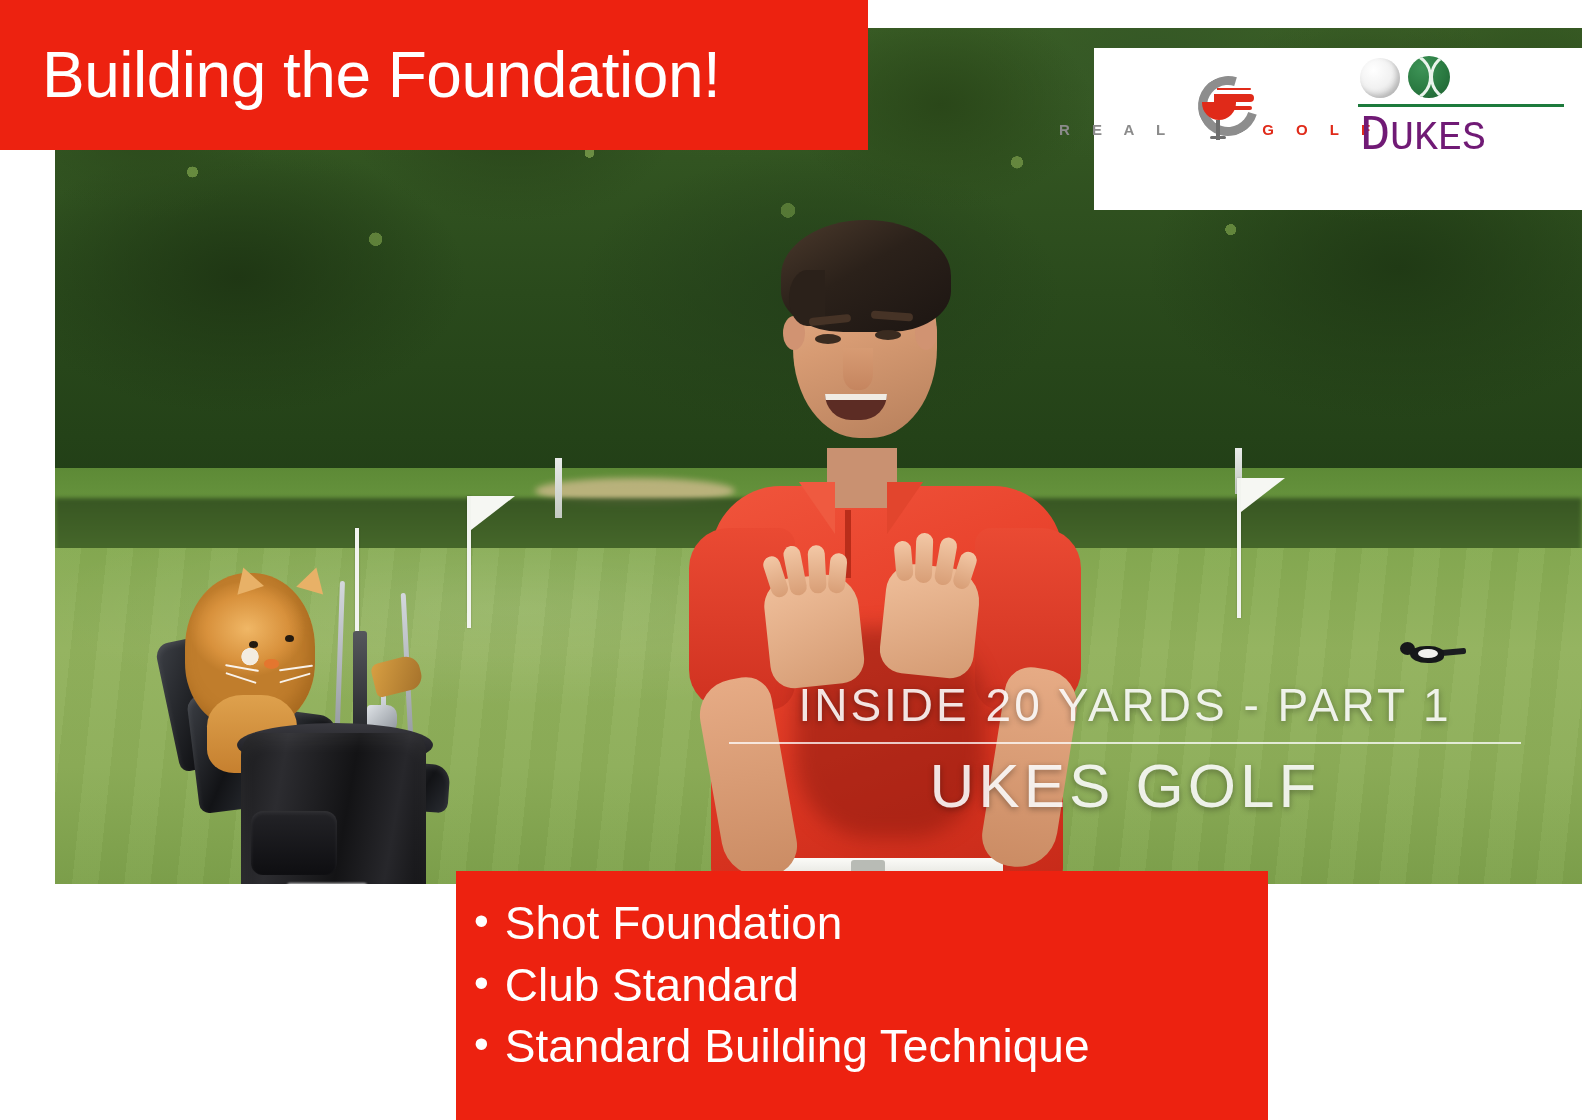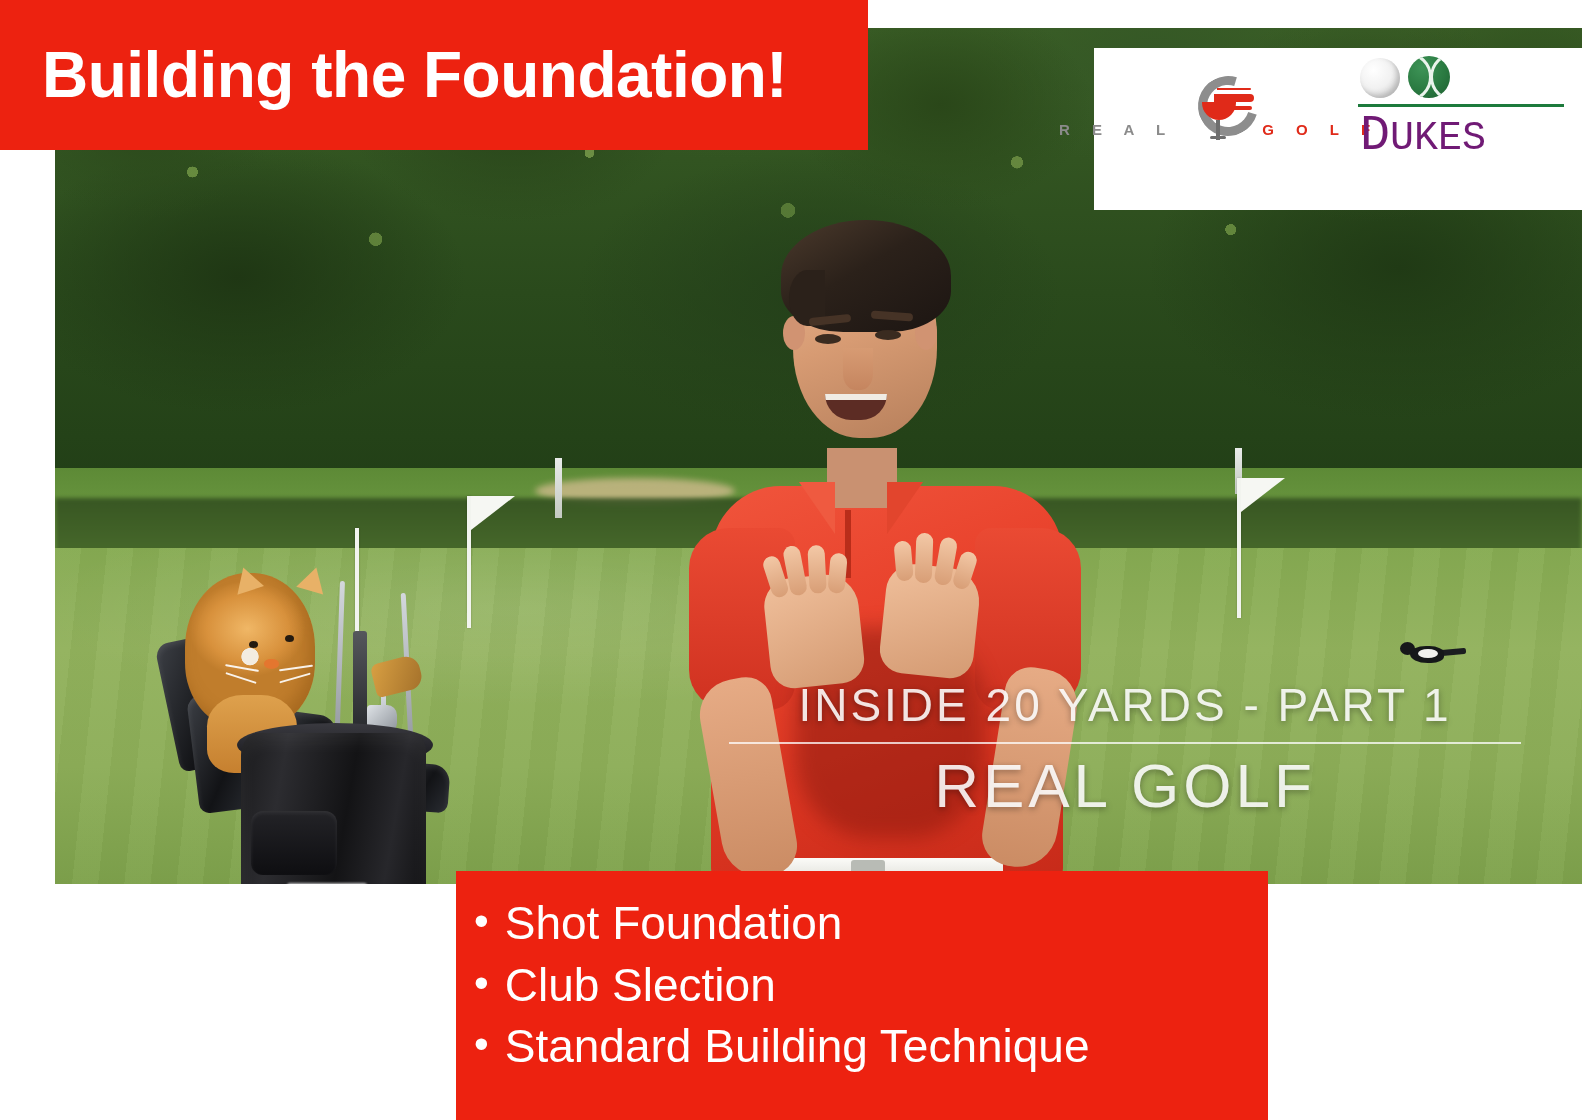--- a/index.html
+++ b/index.html
@@ -635,21 +635,21 @@
     top: 0;
     width: 868px;
     height: 150px;
     background: #ED2210;
     display: flex;
     align-items: center;
   }
   .title-text {
     color: #ffffff;
     font-size: 64px;
-    font-weight: 700;
+    font-weight: 400;
     letter-spacing: -0.5px;
     margin-left: 42px;
     white-space: nowrap;
   }
 
   
   .bullets-box {
     position: absolute;
     left: 456px;
     top: 871px;
@@ -788,21 +788,21 @@
         <div class="finger" style="left:6px;  top:-22px; height:40px; transform:rotate(-11deg);"></div>
         <div class="finger" style="left:26px; top:-32px; height:50px; transform:rotate(-4deg);"></div>
         <div class="finger" style="left:48px; top:-30px; height:48px; transform:rotate(4deg);"></div>
         <div class="finger" style="left:68px; top:-18px; height:38px; transform:rotate(12deg);"></div>
       </div>
     </div>
 
     <div class="video-title">
       <div class="line1">INSIDE 20 YARDS - PART 1</div>
       <div class="rule"></div>
-      <div class="line2">REAL GOLF</div>
+      <div class="line2">UKES GOLF</div>
     </div>
   </div>
 
   <div class="logo-panel">
 
     <div class="logo-realgolf">
       <div class="rg-word">
         <span class="rg-real">R E A L</span>
         <span style="display:inline-block;width:62px"></span>
         <span class="rg-golf">G O L F</span>
@@ -831,21 +831,21 @@
     <div class="title-text">Building the Foundation!</div>
   </div>
 
   <div class="bullets-box">
     <div class="bullet-row">
       <span class="bullet-dot">•</span>
       <span>Shot Foundation</span>
     </div>
     <div class="bullet-row">
       <span class="bullet-dot">•</span>
-      <span>Club Slection</span>
+      <span>Club Standard</span>
     </div>
     <div class="bullet-row">
       <span class="bullet-dot">•</span>
       <span>Standard Building Technique</span>
     </div>
   </div>
 
 </div>
 
 </body></html>

